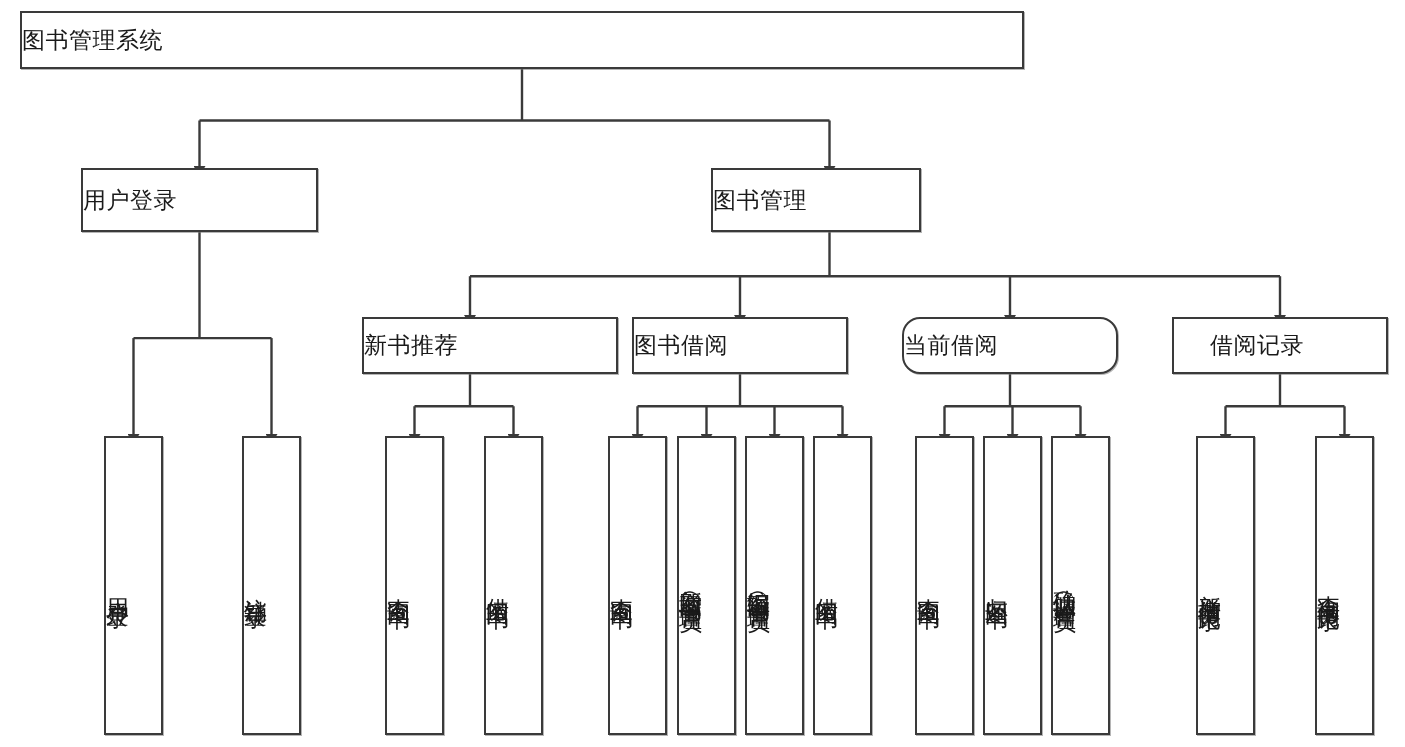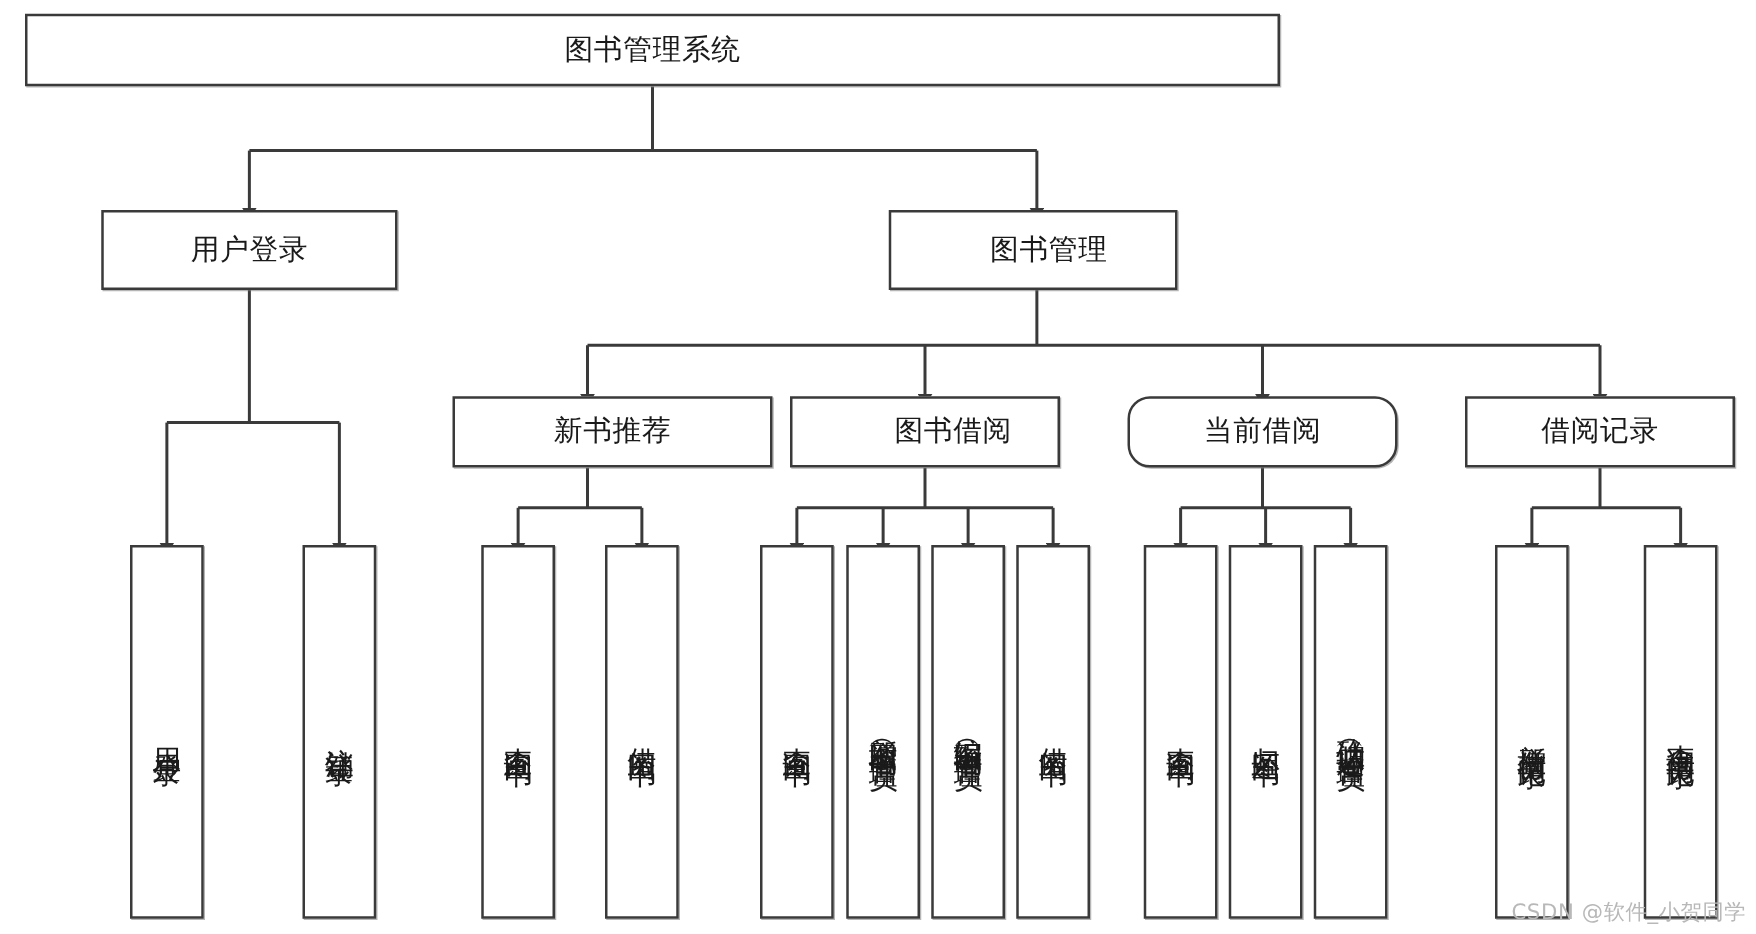--- a/index.html
+++ b/index.html
@@ -25,24 +25,23 @@
     height: 747px;
   }
   .node {
     position: absolute;
     box-sizing: border-box;
     border: 2px solid #3a3a3a;
     background: #ffffff;
     color: #1a1a1a;
     display: flex;
     align-items: center;
-    justify-content: center;
+    justify-content: flex-start;
     text-align: center;
     box-shadow: 1px 1px 0 rgba(120,120,120,0.55);
-    font-family: Liberation Serif, serif;
   }
   .node .label {
     display: block;
     line-height: 1.15;
   }
   .node.horiz .label {
     font-size: 23px;
     letter-spacing: 0.5px;
     white-space: nowrap;
   }
@@ -116,33 +115,33 @@
         <path d="M1344.5,406.24 L1344.5,435" marker-end="url(#arrow)"></path>
       </g>
   </svg>
   <div id="nodes">
       <div class="node horiz" style="left: 20px; top: 11px; width: 1004px; height: 58px;">
         <span class="label">图书管理系统</span>
       </div>
       <div class="node horiz" style="left: 81px; top: 168px; width: 237px; height: 64px;">
         <span class="label">用户登录</span>
       </div>
-      <div class="node horiz" style="left: 711px; top: 168px; width: 231px; height: 64px; padding-left: 25px;">
+      <div class="node horiz" style="left: 711px; top: 168px; width: 210px; height: 64px;">
         <span class="label">图书管理</span>
       </div>
       <div class="node horiz" style="left: 362px; top: 317px; width: 256px; height: 57px;">
         <span class="label">新书推荐</span>
       </div>
-      <div class="node horiz" style="left: 632px; top: 317px; width: 216px; height: 57px; padding-left: 45px;">
+      <div class="node horiz" style="left: 632px; top: 317px; width: 216px; height: 57px;">
         <span class="label">图书借阅</span>
       </div>
       <div class="node horiz" style="left: 902px; top: 317px; width: 216px; height: 57px; border-radius: 18px;">
         <span class="label">当前借阅</span>
       </div>
-      <div class="node horiz" style="left: 1172px; top: 317px; width: 216px; height: 57px;">
+      <div class="node horiz" style="left: 1172px; top: 317px; width: 216px; height: 57px; padding-left: 36px;">
         <span class="label">借阅记录</span>
       </div>
       <div class="node vert" style="left: 104px; top: 436px; width: 59px; height: 299px;">
         <span class="label">用户登录</span>
       </div>
       <div class="node vert" style="left: 242px; top: 436px; width: 59px; height: 299px;">
         <span class="label">注销登录</span>
       </div>
       <div class="node vert" style="left: 385px; top: 436px; width: 59px; height: 299px;">
         <span class="label">查询图书</span>
@@ -171,14 +170,13 @@
       <div class="node vert" style="left: 1051px; top: 436px; width: 59px; height: 299px;">
         <span class="label">确认归还（管理员）</span>
       </div>
       <div class="node vert" style="left: 1196px; top: 436px; width: 59px; height: 299px;">
         <span class="label">新增借阅记录</span>
       </div>
       <div class="node vert" style="left: 1315px; top: 436px; width: 59px; height: 299px;">
         <span class="label">查询借阅记录</span>
       </div>
     </div>
-  <div id="watermark">CSDN @软件_小贺同学</div>
 </div>
 
 </body></html>

